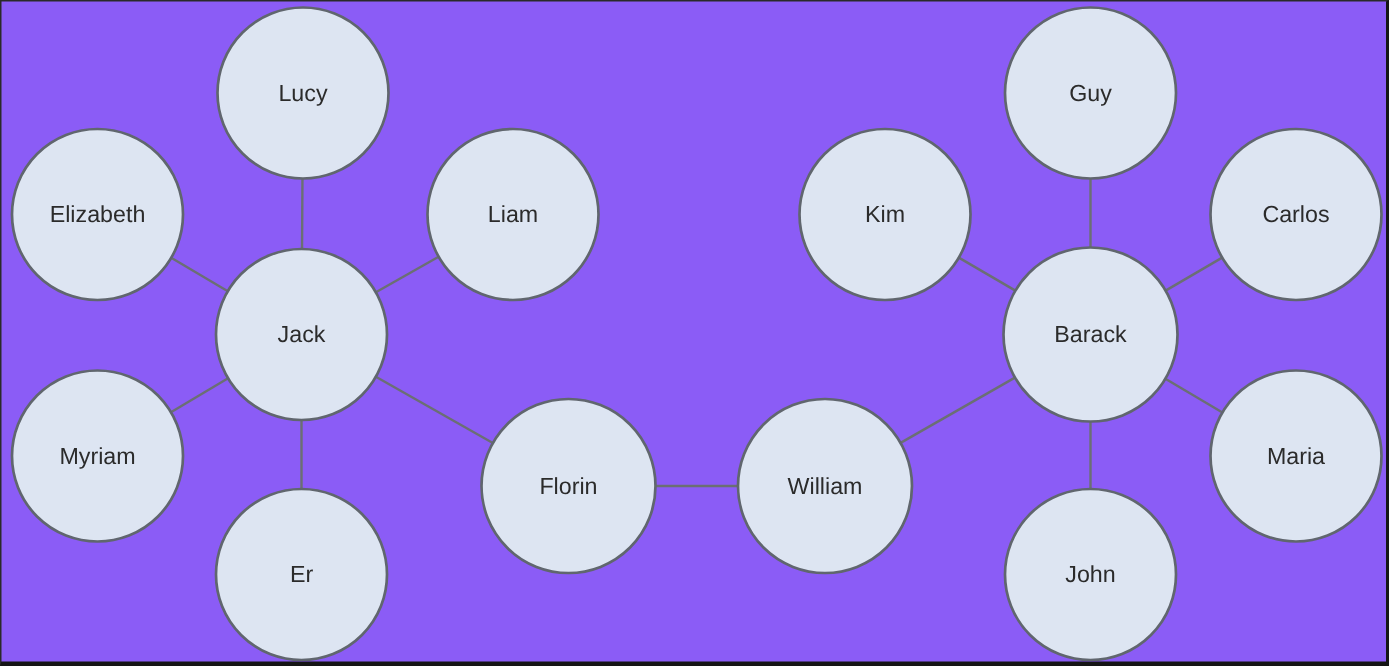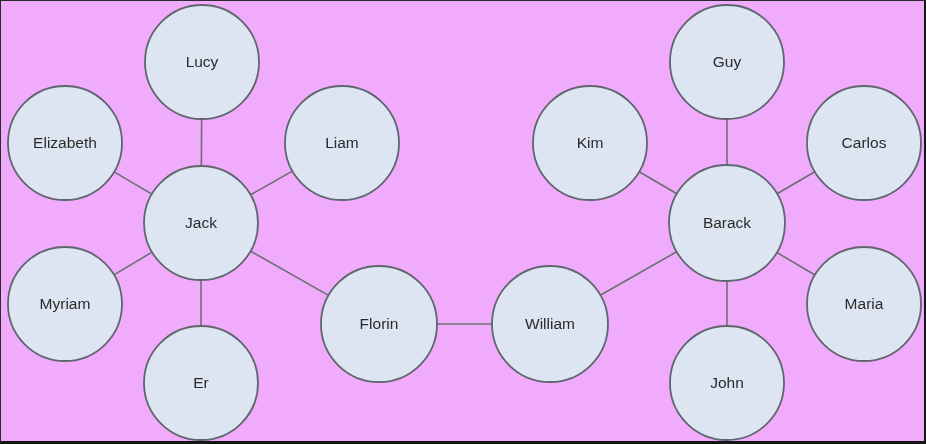--- a/index.html
+++ b/index.html
@@ -8,21 +8,21 @@
     padding: 0;
     background: #ffffff;
   }
   body {
     font-family: "Liberation Sans", sans-serif;
   }
   #canvas {
     position: relative;
     width: 926px;
     height: 444px;
-    background: #f0abfc;
+    background: #8b5cf6;
     box-sizing: border-box;
     border-right: 2px solid #151515;
     border-bottom: 3px solid #151515;
     border-top: 1px solid #2a2a2a;
     border-left: 1px solid #2a2a2a;
     overflow: hidden;
   }
   #graph-svg {
     position: absolute;
     left: 0;

